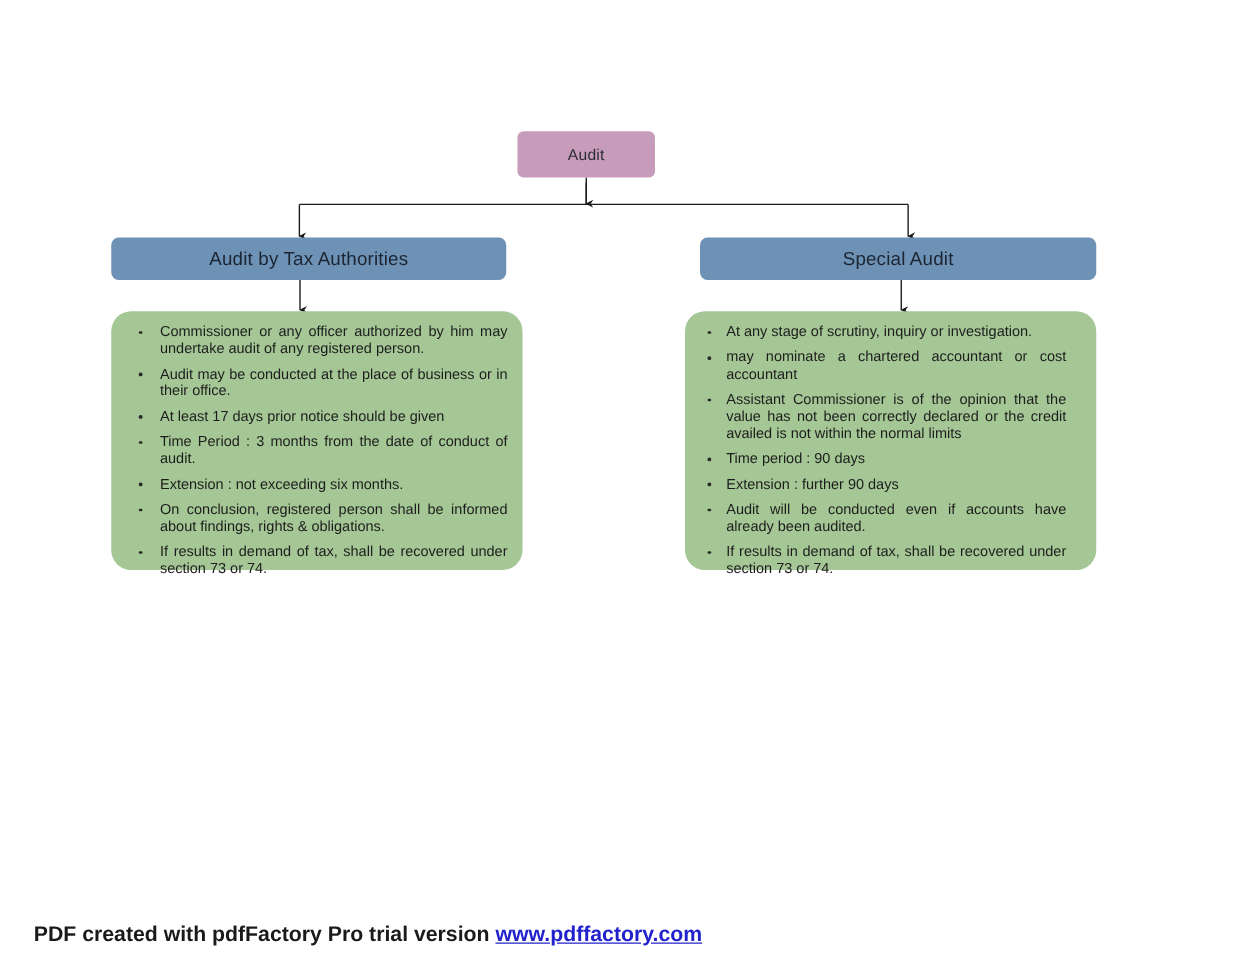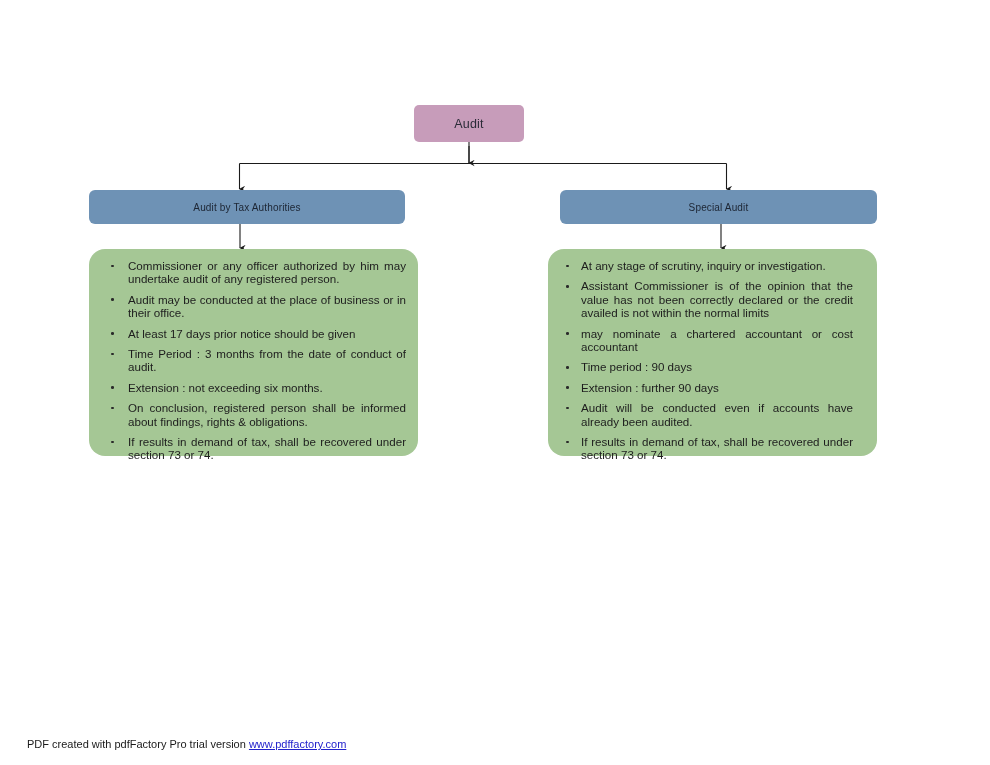--- a/index.html
+++ b/index.html
@@ -56,21 +56,21 @@
   .branch-header {
     position: absolute;
     height: 34px;
     background: #6e92b5;
     border-radius: 6px;
     display: flex;
     align-items: center;
     justify-content: center;
   }
   .branch-header .label {
-    font-size: 10px;
+    font-size: 15px;
     color: #1c2533;
     letter-spacing: 0.15px;
   }
   #header-left  { left: 89px;  top: 187px; width: 316px; }
   #header-right { left: 560px; top: 187px; width: 317px; text-align: right; }
 
   
   .panel {
     position: absolute;
     background: #a5c795;
@@ -108,23 +108,24 @@
   .panel li.justify { text-align: justify; }
   .panel li.justify > span { display: inline; }
 
   #panel-right li { padding-left: 19px; margin-bottom: 7px; }
 
   
   .footer {
     position: absolute;
     left: 27px;
     top: 735px;
-    font-size: 11px;
+    font-size: 17px;
     color: #1a1a1a;
     white-space: nowrap;
+    font-weight: bold;
   }
   .footer .link {
     color: #2222cc;
     text-decoration: underline;
   }
 </style>
 </head>
 <body>
 
 <div id="canvas">
@@ -189,24 +190,24 @@
       </li>
     </ul>
   </div>
 
   <div class="panel" id="panel-right">
     <ul>
       <li>
         <span>At any stage of scrutiny, inquiry or investigation.</span>
       </li>
       <li class="justify">
+        <span>may nominate a chartered accountant or cost accountant</span>
+      </li>
+      <li class="justify">
         <span>Assistant Commissioner is of the opinion that the value has not been correctly declared or the credit availed is not within the normal limits</span>
-      </li>
-      <li class="justify">
-        <span>may nominate a chartered accountant or cost accountant</span>
       </li>
       <li>
         <span>Time period : 90 days</span>
       </li>
       <li>
         <span>Extension :  further 90 days</span>
       </li>
       <li class="justify">
         <span>Audit will be conducted even  if accounts have already been audited.</span>
       </li>

